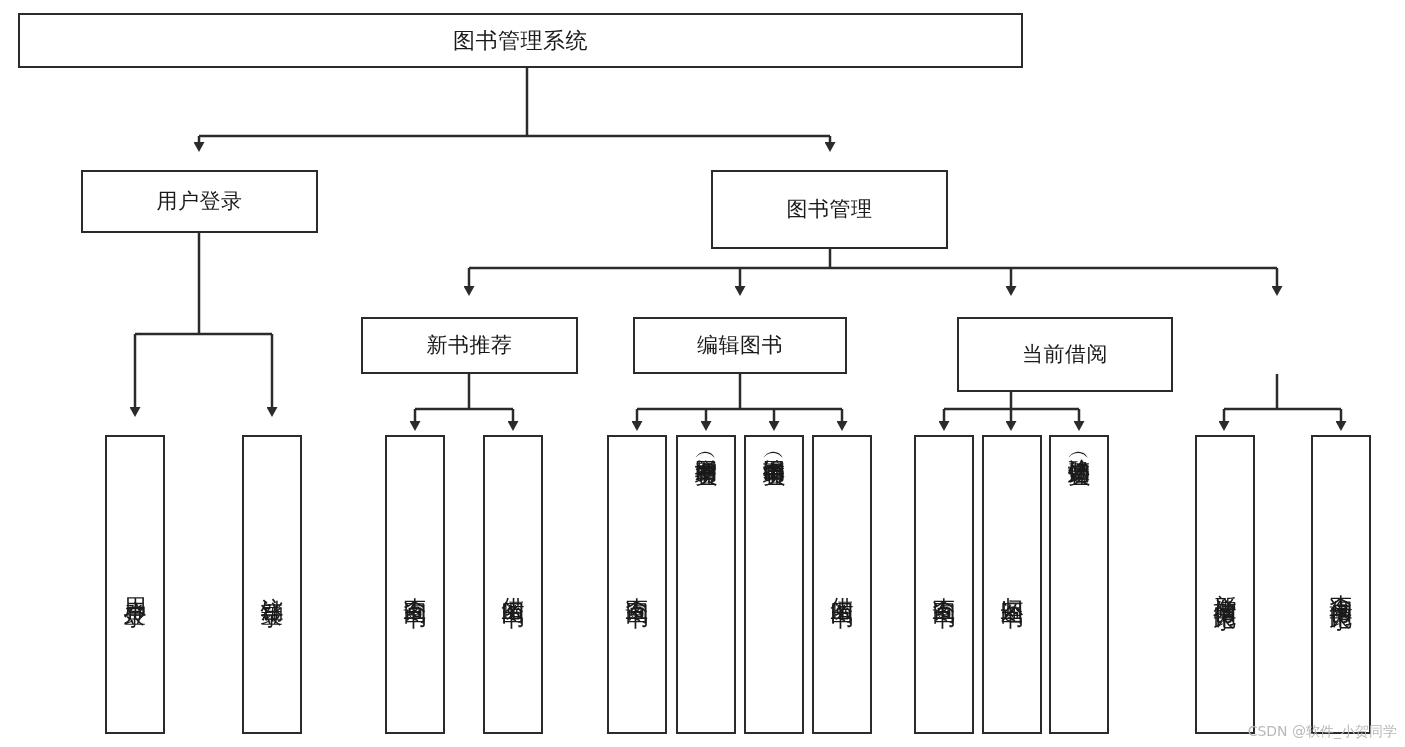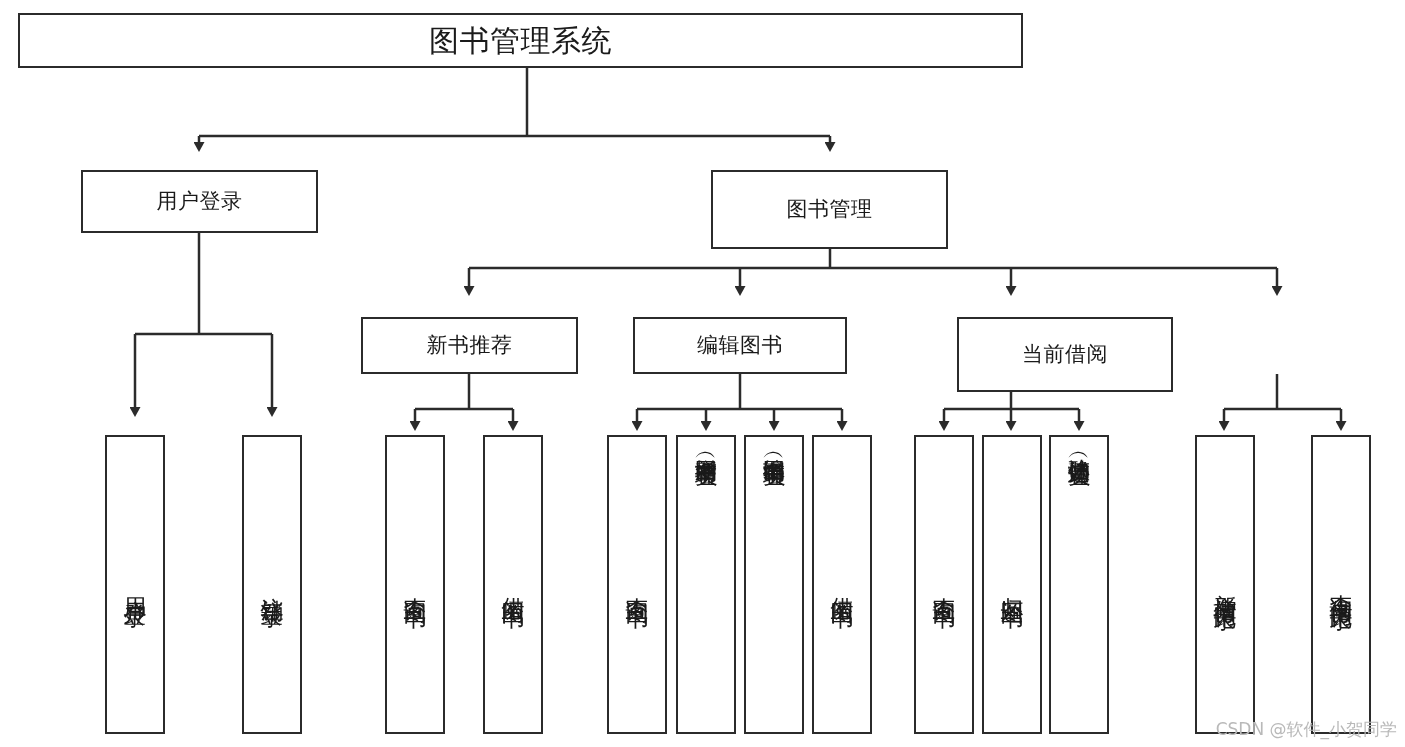--- a/index.html
+++ b/index.html
@@ -42,21 +42,21 @@
     line-height: 1.18;
     text-align: center;
     white-space: pre;
   }
   
   .node.h .node-label {
     font-size: 21px;
     letter-spacing: 0.5px;
   }
   .node.h.root .node-label {
-    font-size: 30px;
+    font-size: 22px;
   }
   
   .node.v {
     align-items: flex-start;
     padding-top: 4px;
   }
   .node.v .node-label {
     writing-mode: vertical-rl;
     text-orientation: upright;
     font-size: 23px;
@@ -68,21 +68,21 @@
     letter-spacing: 1px;
   }
   .node.v.center {
     align-items: center;
     padding-top: 0;
   }
   .watermark {
     position: absolute;
     right: 8px;
     bottom: 6px;
-    font-size: 17px;
+    font-size: 14px;
     color: #b9b9b9;
     z-index: 5;
     white-space: nowrap;
     user-select: none;
   }
 </style>
 </head>
 <body>
 
 <div id="diagram-root">

